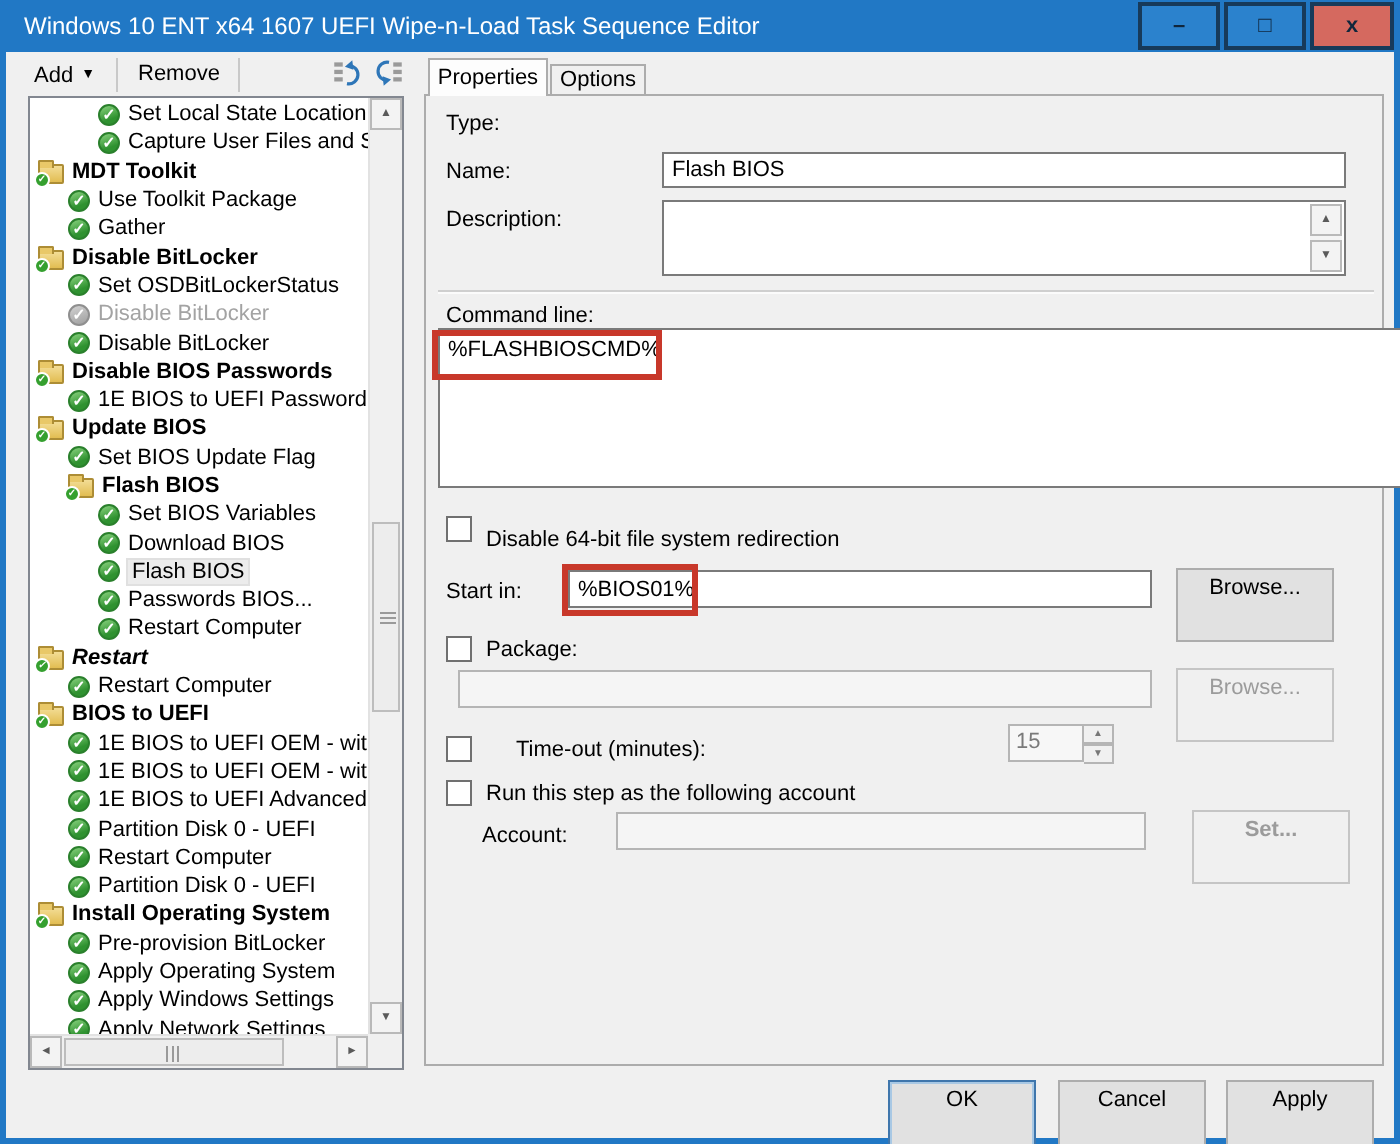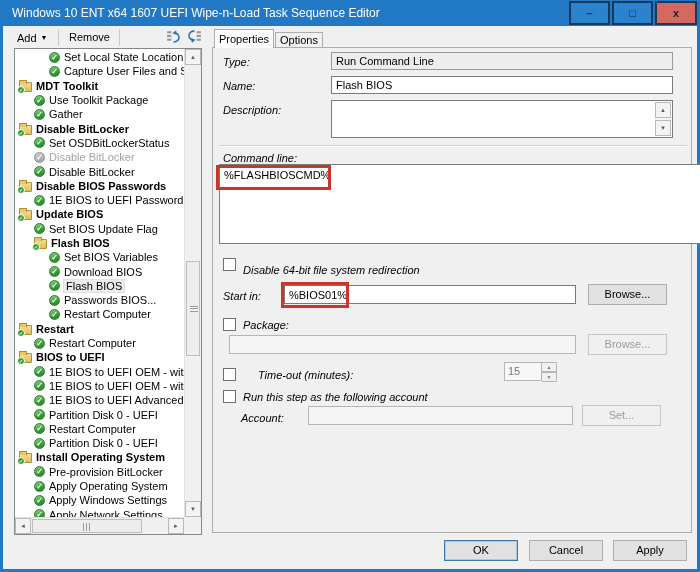--- a/index.html
+++ b/index.html
@@ -57,33 +57,33 @@
             background:repeating-linear-gradient(#9a9a9a 0 1px, transparent 1px 2.4px); }
   .grip-h { position:absolute; top:3px; left:50%; height:8px; width:8px; margin-left:-4px;
             background:repeating-linear-gradient(90deg,#9a9a9a 0 1px, transparent 1px 2.8px); }
 
   
   .tab { position:absolute; border:1px solid #acacac; text-align:center; cursor:default; }
   .tab.active { left:214px; top:29px; width:60px; height:19px; line-height:18px; background:#fdfdfd; border-bottom:none; z-index:3; }
   .tab.inactive { left:275px; top:32px; width:48px; height:16px; line-height:15px; background:#f0f0f0; z-index:1; }
   .tabpage { position:absolute; left:212px; top:47px; width:480px; height:486px; background:#f0f0f0; border:1px solid #acacac; z-index:2; }
 
-  .lbl { position:absolute; white-space:nowrap;font-style:italic; }
+  .lbl { position:absolute; white-space:nowrap; }
   .field { position:absolute; border:1px solid #7a7a7a; background:#fff; font-family:"Liberation Sans",sans-serif;
            font-size:11px; padding:1px 4px; height:18px; }
   .field.ro { background:#ededed; border-color:#999; line-height:14px; }
   .field.disabled { background:#f5f5f5; border-color:#b5b5b5; color:#7a7a7a; }
   .multibox { position:absolute; background:#fff; border:1px solid #7a7a7a; }
   .scroll-col { position:absolute; top:1px; bottom:1px; right:1px; width:16px; background:#f4f4f4; }
   .scroll-col .sbtn { left:0; }
   .cmd-text { position:absolute; left:4px; top:4px; }
 
   .checkbox { position:absolute; width:13px; height:13px; border:1px solid #707070; background:#fff; }
   .btn { position:absolute; background:#e1e1e1; border:1px solid #adadad; text-align:center; font-size:11px;
-         height:21px; line-height:19px; cursor:default; }
+         height:37px; line-height:19px; cursor:default; }
   .btn.disabled { background:#f0f0f0; border-color:#c5c5c5; color:#9b9b9b; }
   .btn.default { border:1px solid #3f76ac; box-shadow: inset 0 0 0 1px #a8c8e4; }
 
   .spinner { position:absolute; display:flex; }
   .spin-val { width:38px; height:19px; border:1px solid #b5b5b5; background:#f7f7f7; color:#7a7a7a; padding:2px 3px; }
   .spin-btns { width:15px; height:19px; display:flex; flex-direction:column; }
   .spin-btns span { flex:1; border:1px solid #b5b5b5; border-left:none; background:#f0f0f0; color:#777;
                     font-size:5px; text-align:center; line-height:8px; }
   .separator { position:absolute; height:2px; border-top:1px solid #cfcfcf; border-bottom:1px solid #fbfbfb; }
   .annotation { position:absolute; border:3px solid #c8382a; z-index:6; pointer-events:none; }
@@ -219,21 +219,21 @@
           <span class="tree-label selected">Flash BIOS</span>
         </div>
         <div class="tree-row" style="padding-left: 34px;">
           <span class="icon-check">✓</span>
           <span class="tree-label">Passwords BIOS...</span>
         </div>
         <div class="tree-row" style="padding-left: 34px;">
           <span class="icon-check">✓</span>
           <span class="tree-label">Restart Computer</span>
         </div>
-        <div class="tree-row" style="padding-left: 4px;">
+        <div class="tree-row" style="padding-left: 4px; font-style: italic;">
           <span class="icon-folder">
             <span class="badge">✓</span>
           </span>
           <span class="tree-label bold">Restart</span>
         </div>
         <div class="tree-row" style="padding-left: 19px;">
           <span class="icon-check">✓</span>
           <span class="tree-label">Restart Computer</span>
         </div>
         <div class="tree-row" style="padding-left: 4px;">
@@ -305,21 +305,20 @@
     </div>
     <div class="sb-corner"></div>
   </div>
 
   <div class="tab active"><span>Properties</span></div>
   <div class="tab inactive"><span>Options</span></div>
 
   <div class="tabpage">
 
     <span class="lbl" style="left:10px; top:8px;">Type:</span>
-    <div class="field ro" style="left:118px; top:4px; width:342px;">Run Command Line</div>
 
     <span class="lbl" style="left:10px; top:32px;">Name:</span>
     <input class="field" style="left: 118px; top: 28px; width: 342px;" value="Flash BIOS">
 
     <span class="lbl" style="left:10px; top:56px;">Description:</span>
     <div class="multibox" style="left:118px; top:52px; width:342px; height:38px;">
       <span></span>
       <div class="scroll-col">
         <div class="sbtn" style="top:0;">▲</div>
         <div class="sbtn" style="bottom:0;">▼</div>
@@ -359,19 +358,19 @@
         <span>▲</span>
         <span>▼</span>
       </div>
     </div>
 
     <span class="checkbox" style="left:10px; top:342px;"></span>
     <span class="lbl" style="left:30px; top:343px;">Run this step as the following account</span>
 
     <span class="lbl" style="left:28px; top:364px;">Account:</span>
     <input class="field disabled" style="left: 95px; top: 358px; width: 265px; height: 19px;" disabled="" value="">
-    <div class="btn disabled" style="left:369px; top:357px; width:79px;"><span>Set...</span></div>
+    <div class="btn disabled" style="left:383px; top:357px; width:79px;font-weight:bold;"><span>Set...</span></div>
   </div>
 
   <div class="btn default footer-btn" style="left:444px;"><span>OK</span></div>
   <div class="btn footer-btn" style="left:529px;"><span>Cancel</span></div>
   <div class="btn footer-btn" style="left:613px;"><span>Apply</span></div>
 </div>
 
 </body></html>

